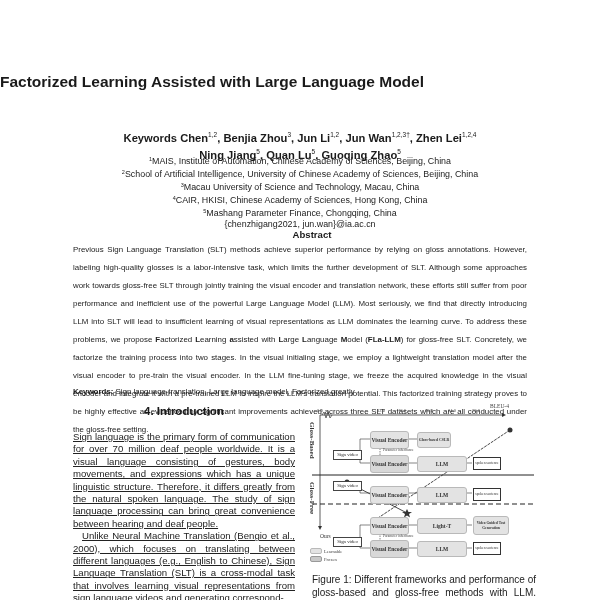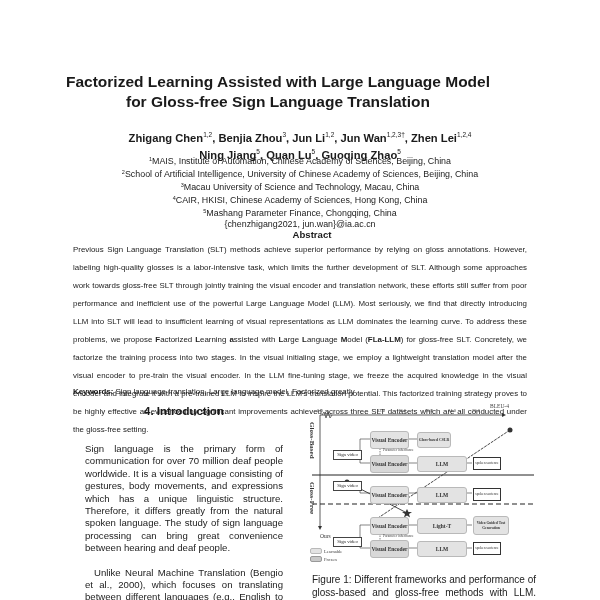--- a/index.html
+++ b/index.html
@@ -1,36 +1,36 @@
 <!DOCTYPE html>
 <html><head>
 <meta charset="utf-8">
 <style>
   html, body { margin:0; padding:0; background:#ffffff; }
   body { width:600px; height:600px; position:relative; overflow:hidden; color:#222;
          font-family:"Liberation Sans", sans-serif; }
-  .title { position:absolute; top:72px; left:0; width:556px; text-align:center;
+  .title { position:absolute; top:72px; left:0; width:556px; 
            font-weight:bold; font-size:15.5px; line-height:20px; color:#1a1a1a; }
   .authors { position:absolute; top:128px; left:0; width:600px; text-align:center;
              font-weight:bold; font-size:11.2px; line-height:13px; color:#1a1a1a; }
   .authors sup { font-weight:normal; font-size:6.5px; vertical-align:5px; }
   .affils { position:absolute; top:154px; left:0; width:600px; text-align:center;
             font-size:8.9px; line-height:11px; color:#222; }
   .affils sup { font-size:5.5px; vertical-align:3px; }
   .abs-head { position:absolute; top:229px; left:12px; width:600px; text-align:center;
               font-weight:bold; font-size:9.6px; color:#1a1a1a; }
   .abstract { position:absolute; top:241px; left:73px; width:454px; text-align:justify;
               font-size:7.9px; line-height:18px; color:#222; }
   .keywords { position:absolute; top:387px; left:73px; width:454px; font-size:7.9px; color:#222; }
   .keywords b { color:#1a1a1a; }
   .sec-head { position:absolute; top:405px; left:73px; width:222px; text-align:center;
               font-weight:bold; font-size:11.5px; color:#1a1a1a; }
   .intro { position:absolute; top:431px; left:73px; width:222px; text-align:justify;
            font-size:9.6px; line-height:12.4px; color:#222; }
-  .intro p { margin:12px; }
+  .intro p { margin:0;text-decoration:underline; }
   .intro p.indent { text-indent:9px; }
   .figure { position:absolute; top:400px; left:312px; width:224px; height:175px; }
   .caption { position:absolute; top:574px; left:312px; width:224px; font-size:10px; line-height:12.5px;
              color:#222; text-align:justify; }
   .fbox { position:absolute; background:#e3e3e3; border:1px solid #b9b9b9; border-radius:3px;
           font-family:"Liberation Serif", serif; font-weight:bold; font-size:5.5px; text-align:center;
           line-height:7px; color:#333; display:flex; align-items:center; justify-content:center; }
   .fbox.frozen { background:#d8d8d8; }
   .fout { position:absolute; background:#fff; border:1px solid #333; font-family:"Liberation Serif", serif;
           font-size:3.6px; line-height:4.5px; text-align:center; display:flex; align-items:center; justify-content:center; color:#333; }
@@ -39,26 +39,25 @@
   .vlabel { position:absolute; font-family:"Liberation Serif", serif; font-weight:bold; font-size:7px;
             color:#333; writing-mode:vertical-rl; }
   .tick { position:absolute; font-family:"Liberation Serif", serif; font-size:4.5px; color:#444; }
   .small-serif { position:absolute; font-family:"Liberation Serif", serif; font-size:4.6px; color:#444; }
 </style>
 </head>
 <body>
 
 <div class="title">
   <div>Factorized Learning Assisted with Large Language Model</div>
-  <div>for Gloss-free Sign Language Translation</div>
 </div>
 
 <div class="authors">
   <div>
-    <span>Zhigang Chen</span><sup>1,2</sup>,
+    <span>Keywords Chen</span><sup>1,2</sup>,
     <span>Benjia Zhou</span><sup>3</sup>,
     <span>Jun Li</span><sup>1,2</sup>,
     <span>Jun Wan</span><sup>1,2,3†</sup>,
     <span>Zhen Lei</span><sup>1,2,4</sup>
   </div>
   <div>
     <span>Ning Jiang</span><sup>5</sup>,
     <span>Quan Lu</span><sup>5</sup>,
     <span>Guoqing Zhao</span><sup>5</sup>
   </div>

